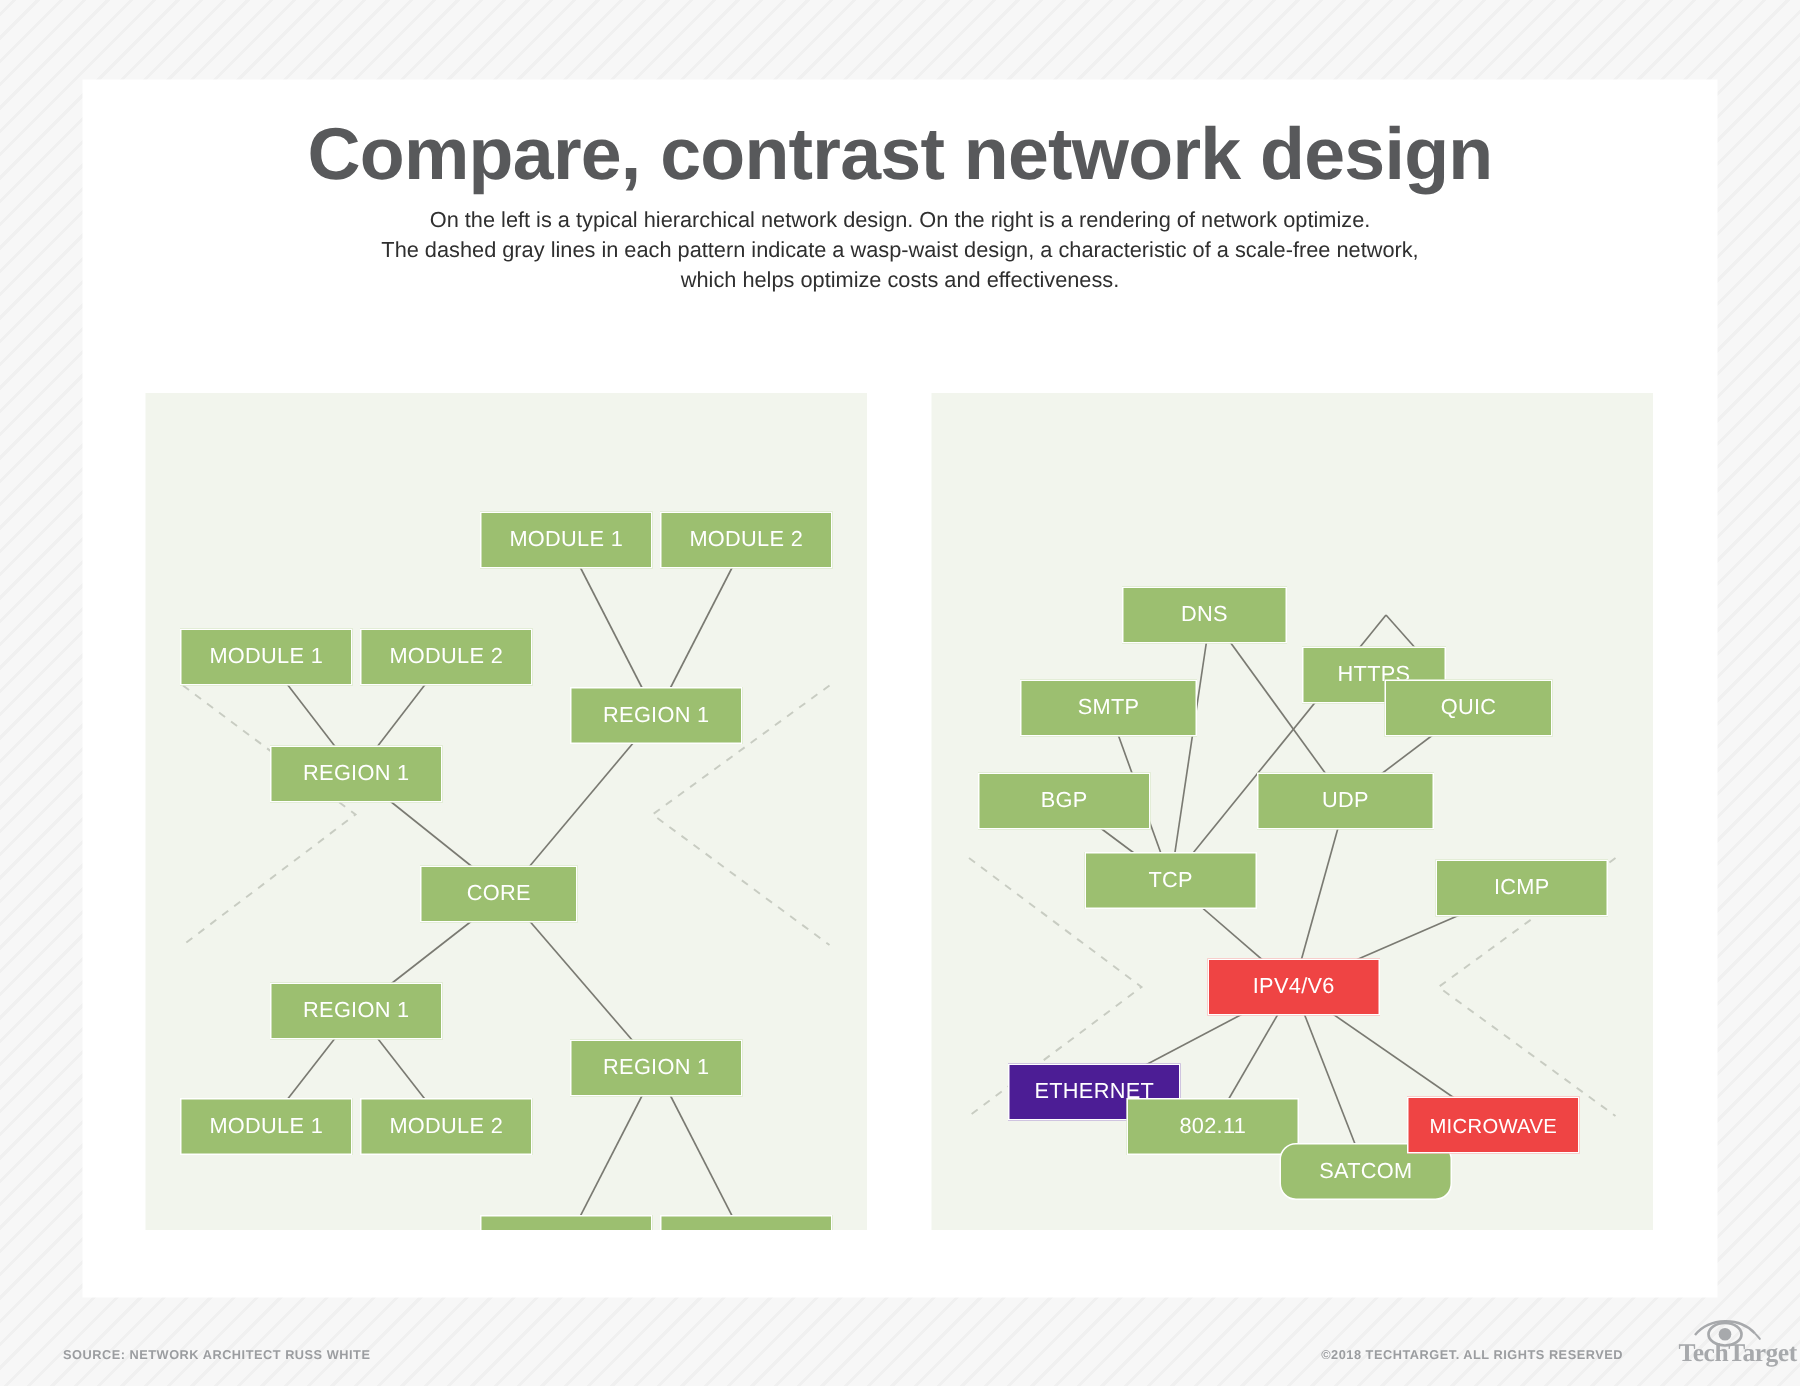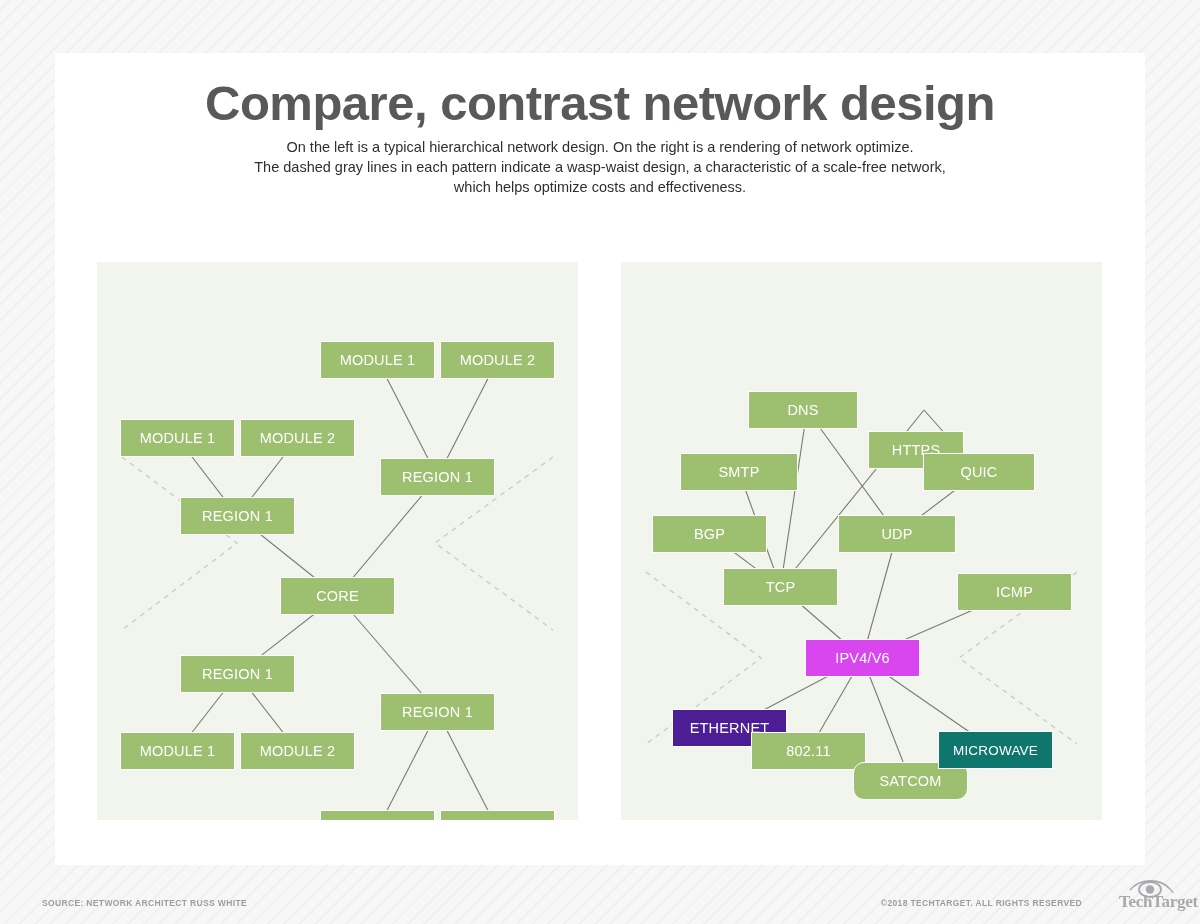--- a/index.html
+++ b/index.html
@@ -197,21 +197,21 @@
           </div>
           <div class="node" style="left: 143px; top: 157px; width: 115px; height: 38px; background: rgb(156, 191, 112); color: rgb(255, 255, 255);">
             <span>MODULE 2</span>
           </div>
           <div class="node" style="left: 283px; top: 196px; width: 115px; height: 38px; background: rgb(156, 191, 112); color: rgb(255, 255, 255);">
             <span>REGION 1</span>
           </div>
           <div class="node" style="left: 83px; top: 235px; width: 115px; height: 38px; background: rgb(156, 191, 112); color: rgb(255, 255, 255);">
             <span>REGION 1</span>
           </div>
-          <div class="node" style="left: 183px; top: 315px; width: 115px; height: 38px; background: rgb(156, 191, 112); color: rgb(255, 255, 255);">
+          <div class="node" style="left: 183px; top: 315px; width: 105px; height: 38px; background: rgb(156, 191, 112); color: rgb(255, 255, 255);">
             <span>CORE</span>
           </div>
           <div class="node" style="left: 83px; top: 393px; width: 115px; height: 38px; background: rgb(156, 191, 112); color: rgb(255, 255, 255);">
             <span>REGION 1</span>
           </div>
           <div class="node" style="left: 283px; top: 431px; width: 115px; height: 38px; background: rgb(156, 191, 112); color: rgb(255, 255, 255);">
             <span>REGION 1</span>
           </div>
           <div class="node" style="left: 23px; top: 470px; width: 115px; height: 38px; background: rgb(156, 191, 112); color: rgb(255, 255, 255);">
             <span>MODULE 1</span>
@@ -261,33 +261,33 @@
           </div>
           <div class="node" style="left: 217px; top: 253px; width: 118px; height: 38px; background: rgb(156, 191, 112); color: rgb(255, 255, 255);">
             <span>UDP</span>
           </div>
           <div class="node" style="left: 102px; top: 306px; width: 115px; height: 38px; background: rgb(156, 191, 112); color: rgb(255, 255, 255);">
             <span>TCP</span>
           </div>
           <div class="node" style="left: 336px; top: 311px; width: 115px; height: 38px; background: rgb(156, 191, 112); color: rgb(255, 255, 255);">
             <span>ICMP</span>
           </div>
-          <div class="node" style="left: 184px; top: 377px; width: 115px; height: 38px; background: #d946ef; color: rgb(255, 255, 255);">
+          <div class="node" style="left: 184px; top: 377px; width: 115px; height: 38px; background: #ef4444; color: rgb(255, 255, 255);">
             <span>IPV4/V6</span>
           </div>
           <div class="node" style="left: 51px; top: 447px; width: 115px; height: 38px; background: #4c1d95; color: rgb(255, 255, 255);">
             <span>ETHERNET</span>
           </div>
           <div class="node" style="left: 130px; top: 470px; width: 115px; height: 38px; background: rgb(156, 191, 112); color: rgb(255, 255, 255);">
             <span>802.11</span>
           </div>
           <div class="node" style="left: 232px; top: 500px; width: 115px; height: 38px; background: rgb(156, 191, 112); color: rgb(255, 255, 255); border-radius: 11px;">
             <span>SATCOM</span>
           </div>
-          <div class="node small" style="left: 317px; top: 469px; width: 115px; height: 38px; background: #0f766e; color: rgb(255, 255, 255);">
+          <div class="node small" style="left: 317px; top: 469px; width: 115px; height: 38px; background: #ef4444; color: rgb(255, 255, 255);">
             <span>MICROWAVE</span>
           </div>
         </div>
     </div>
 
   </div>
 
   <div class="footer">
     <div class="source">SOURCE: NETWORK ARCHITECT RUSS WHITE</div>
     <div class="copyright">©2018 TECHTARGET. ALL RIGHTS RESERVED</div>

